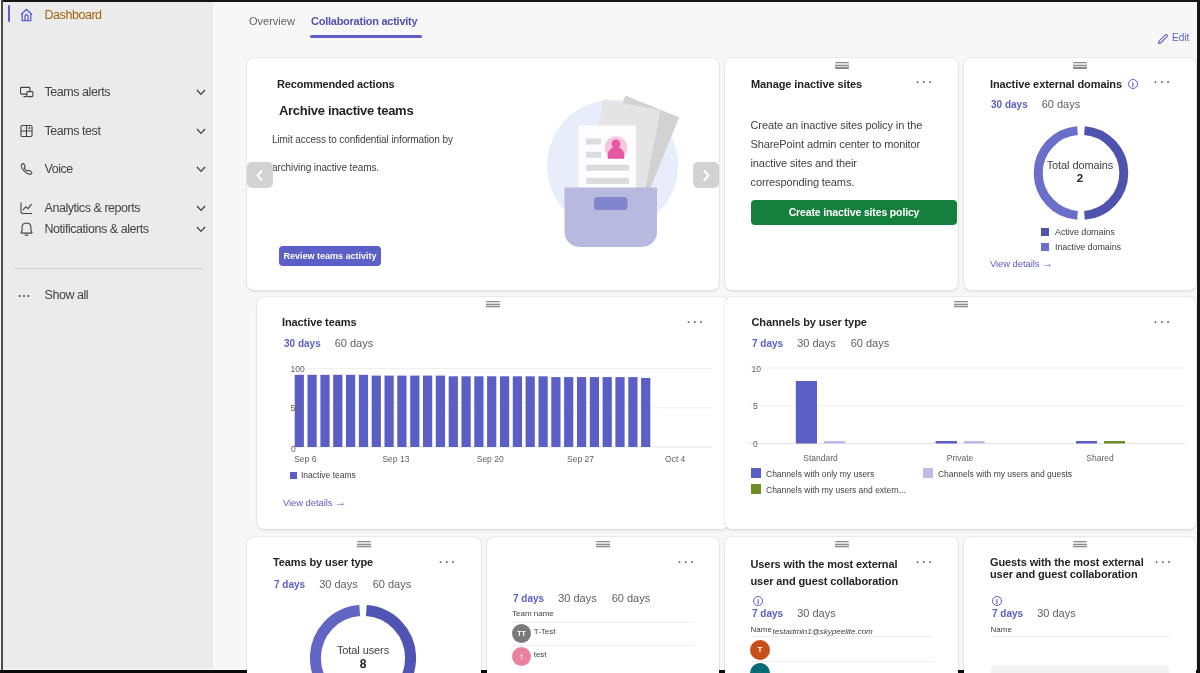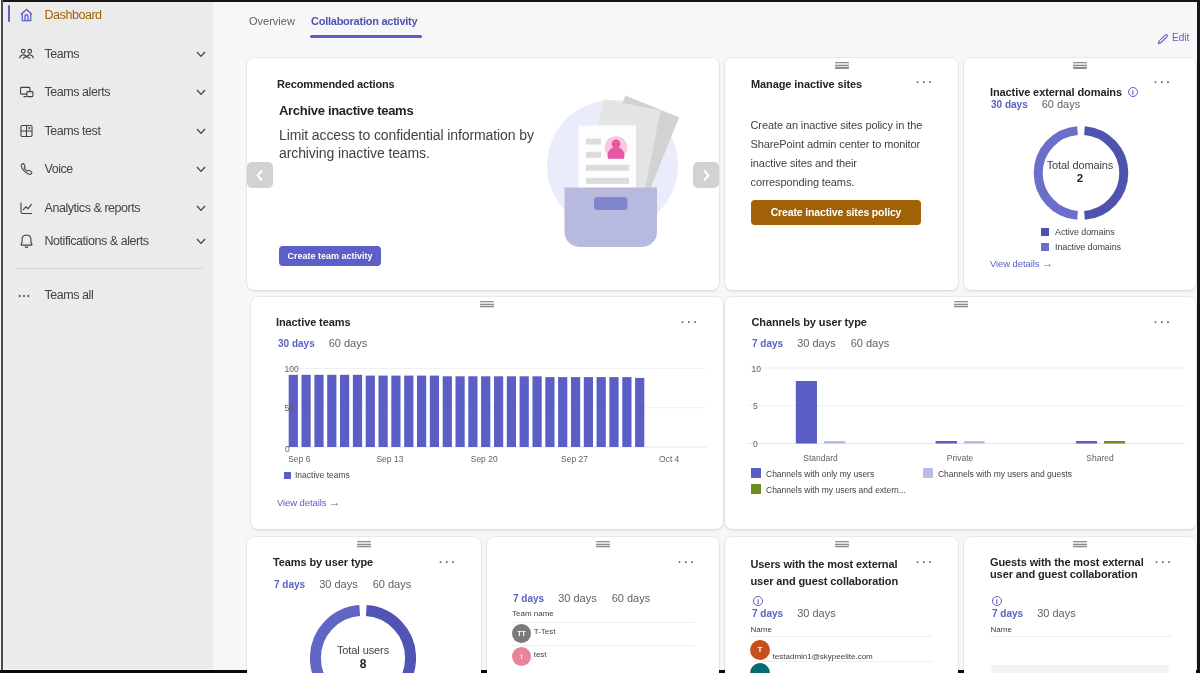--- a/index.html
+++ b/index.html
@@ -51,31 +51,20 @@
 <div class="abs" id="f-bottom"></div>
 
 <div id="nav" style="position:absolute;left:2.5px;top:2px;width:210px;height:667px;">
   <div class="abs" id="nav-indicator"></div>
   <div class="nav-item" style="top:-6px;">
     <svg class="nav-ico" viewBox="0 0 20 20" fill="none" stroke="#5b5fc7" stroke-width="1.5">
         <path d="M3.5 9.5 L10 3.5 L16.5 9.5 M5 8.5 V16.5 H15 V8.5 M8.2 16.5 V11.5 A1.8 1.8 0 0 1 11.8 11.5 V16.5"></path>
       </svg>
     <span class="nav-txt" style="color:#a16207;">Dashboard</span>
   </div>
-  <div class="nav-item" style="top:32.5px;">
-    <svg class="nav-ico" viewBox="0 0 20 20" fill="none" stroke="#424242" stroke-width="1.3">
-        <circle cx="6.2" cy="6.8" r="2.2"></circle>
-        <circle cx="13.8" cy="6.8" r="2.2"></circle>
-        <path d="M2 15 A 4.3 4.3 0 0 1 10 13.2 A 4.3 4.3 0 0 1 18 15 M10 13.2 A 4.3 4.3 0 0 0 6 15.7 M10 13.2 A 4.3 4.3 0 0 1 14 15.7"></path>
-      </svg>
-    <span class="nav-txt">Teams</span>
-    <svg class="nav-chev" viewBox="0 0 12 12" fill="none" stroke="#424242" stroke-width="1.3">
-        <path d="M2 4 L6 8.4 L10 4"></path>
-      </svg>
-  </div>
   <div class="nav-item" style="top:71px;">
     <svg class="nav-ico" viewBox="0 0 20 20" fill="none" stroke="#424242" stroke-width="1.3">
         <rect x="3" y="4.5" width="11" height="8" rx="1"></rect>
         <path d="M6.5 15.5 H10"></path>
         <rect x="10.5" y="9.5" width="7" height="6" rx="1" fill="#ebebeb"></rect>
       </svg>
     <span class="nav-txt">Teams alerts</span>
     <svg class="nav-chev" viewBox="0 0 12 12" fill="none" stroke="#424242" stroke-width="1.3">
         <path d="M2 4 L6 8.4 L10 4"></path>
       </svg>
@@ -103,52 +92,52 @@
   <div class="nav-item" style="top:186.5px;">
     <svg class="nav-ico" viewBox="0 0 20 20" fill="none" stroke="#424242" stroke-width="1.3">
         <path d="M3.5 3.5 V14.5 A 2 2 0 0 0 5.5 16.5 H16.5"></path>
         <path d="M5.8 12.5 L9.2 8.5 L11.8 10.8 L16 5.5"></path>
       </svg>
     <span class="nav-txt">Analytics &amp; reports</span>
     <svg class="nav-chev" viewBox="0 0 12 12" fill="none" stroke="#424242" stroke-width="1.3">
         <path d="M2 4 L6 8.4 L10 4"></path>
       </svg>
   </div>
-  <div class="nav-item" style="top:220px;">
+  <div class="nav-item" style="top:208px;">
     <svg class="nav-ico" viewBox="0 0 20 20" fill="none" stroke="#424242" stroke-width="1.3">
         <path d="M10 3 C6.8 3 4.8 5.3 4.8 8.2 V11.5 L3.6 14 A 0.6 0.6 0 0 0 4.2 14.8 H15.8 A 0.6 0.6 0 0 0 16.4 14 L15.2 11.5 V8.2 C15.2 5.3 13.2 3 10 3 Z M8.3 16.6 A 1.9 1.9 0 0 0 11.7 16.6"></path>
       </svg>
     <span class="nav-txt">Notifications &amp; alerts</span>
     <svg class="nav-chev" viewBox="0 0 12 12" fill="none" stroke="#424242" stroke-width="1.3">
         <path d="M2 4 L6 8.4 L10 4"></path>
       </svg>
   </div>
   <div class="abs" id="side-div"></div>
   <div class="nav-item" style="top:274px;">
     <span style="position:absolute;left:15px;top:50%;transform:translateY(-50%);color:#616161;font-size:13px;letter-spacing:1.5px;font-weight:bold;">⋯</span>
-    <span class="nav-txt">Teams all</span>
+    <span class="nav-txt">Show all</span>
   </div>
 </div>
 
 <div class="tab" style="left:249px; top:15px; color:#616161;">Overview</div>
 <div class="tab" style="left:311px; top:15px; color:#4f52b2; font-weight:bold; letter-spacing:-0.25px;">Collaboration activity</div>
 <div class="abs" id="tab-underline"></div>
 <div class="abs" id="edit-link">
     <svg style="position:absolute;left:0;top:1px;width:12px;height:12px;" viewBox="0 0 12 12" fill="none" stroke="#5b5fc7" stroke-width="1.1">
       <path d="M1.5 10.5 L2 8.2 L8.3 1.9 A 1.2 1.2 0 0 1 10 1.9 A 1.2 1.2 0 0 1 10 3.6 L3.7 9.9 L1.5 10.5 Z"></path>
     </svg>
     <span style="position:absolute;left:15px;top:0;">Edit</span>
   </div>
 
 <div class="card" id="card1" style="left:247px; top:58px; width:472px; height:232px;">
   <div class="abs" style="left:30px; top:19.5px; font-size:11px; font-weight:bold; color:#242424; letter-spacing:-0.15px;">Recommended actions</div>
   <div class="abs" style="left:32px; top:45px; font-size:13px; font-weight:bold; color:#242424; letter-spacing:-0.3px;">Archive inactive teams</div>
-  <div class="abs" style="left:32px; top:68px; font-size:14px; color:#424242; line-height:18px; letter-spacing:-0.1px;">Limit access to confidential information by<br>archiving inactive teams.</div>
+  <div class="abs" style="left:25px; top:68px; font-size:10px; color:#424242; line-height:28px; letter-spacing:-0.1px;">Limit access to confidential information by<br>archiving inactive teams.</div>
   <div class="abs" style="left:32px; top:188px; width:102px; height:20px; background:#5b5fc7; border-radius:4px; color:#fff;
-       font-size:9px; font-weight:bold; text-align:center; line-height:20px;">Create team activity</div>
+       font-size:9px; font-weight:bold; text-align:center; line-height:20px;">Review teams activity</div>
   <svg class="abs" style="left:295px; top:30px; width:177px; height:202px;" viewBox="0 0 177 202">
     <circle cx="70.5" cy="77.5" r="65.5" fill="#e9ecfb"></circle>
     <g transform="rotate(22 93 61)">
         <rect x="64" y="15" width="58" height="92" fill="#d2d2d2"></rect>
       </g>
     <g transform="rotate(11 82 58)">
         <rect x="53" y="16" width="58" height="92" fill="#e4e4e4"></rect>
       </g>
     <rect x="36.5" y="37.5" width="57.5" height="75" fill="#fdfdfd"></rect>
     <rect x="44" y="50.5" width="15" height="6" fill="#dcdcdc"></rect>
@@ -170,39 +159,39 @@
     <svg style="position:absolute;left:6px;top:5.5px;width:14px;height:15px;" viewBox="0 0 14 15" fill="none" stroke="#fff" stroke-width="2">
         <path d="M5 2.5 L9.5 7.5 L5 12.5"></path>
       </svg>
   </div>
 </div>
 <div class="card" id="card2" style="left:725px; top:58px; width:233px; height:232px;">
   <div class="handle"></div>
   <div class="ctitle" style="left:26px; top:20px;">Manage inactive sites</div>
   <div class="dots" style="left:191px; top:18px;">···</div>
   <div class="abs" style="left:25.5px; top:58px; font-size:11px; color:#424242; line-height:19px; letter-spacing:-0.1px;">Create an inactive sites policy in the<br>SharePoint admin center to monitor<br>inactive sites and their<br>corresponding teams.</div>
-  <div class="abs" style="left:26px; top:142px; width:170px; height:25px; background:#a16207; border-radius:4px; color:#fff;
+  <div class="abs" style="left:26px; top:142px; width:206px; height:25px; background:#15803d; border-radius:4px; color:#fff;
        font-size:10.5px; font-weight:bold; text-align:center; line-height:25px; letter-spacing:-0.15px;">Create inactive sites policy</div>
 </div>
 <div class="card" id="card3" style="left:964px; top:58px; width:232px; height:232px;">
   <div class="handle"></div>
-  <div class="ctitle" style="left:26px; top:28px;">Inactive external domains&nbsp;&nbsp;<span class="info-i">i</span></div>
+  <div class="ctitle" style="left:26px; top:20px;">Inactive external domains&nbsp;&nbsp;<span class="info-i">i</span></div>
   <div class="dots" style="left:190px; top:18px;">···</div>
   <div class="pills" style="left:27px; top:40px;"><span class="pill-on">30 days</span><span class="pill-off" style="margin-left:14px;">60 days</span></div>
   <svg class="abs" style="left:69px; top:67px; width:96px; height:96px;" viewBox="0 0 96 96">
     <path d="M 51.47 5.62 A 42.5 42.5 0 0 1 51.47 90.38" fill="none" stroke="#4e53ad" stroke-width="9"></path>
     <path d="M 44.53 5.62 A 42.5 42.5 0 0 0 44.53 90.38" fill="none" stroke="#6a70c9" stroke-width="9"></path>
   </svg>
   <div class="abs" style="left:0; top:100.5px; width:232px; text-align:center; font-size:11px; color:#424242; letter-spacing:-0.1px;">Total domains</div>
   <div class="abs" style="left:0; top:113.5px; width:232px; text-align:center; font-size:11.5px; color:#242424; font-weight:bold;">2</div>
   <div class="abs" style="left:77px; top:168.5px; font-size:9px; color:#424242; letter-spacing:-0.1px;"><span class="leg-sq" style="background:#4e53ad; width:8px; height:8px; margin-right:6px;"></span>Active domains</div>
   <div class="abs" style="left:77px; top:183.5px; font-size:9px; color:#424242; letter-spacing:-0.1px;"><span class="leg-sq" style="background:#6a70c9; width:8px; height:8px; margin-right:6px;"></span>Inactive domains</div>
   <div class="view-details" style="left:26px; top:199px;">View details&nbsp;<span style="font-size:11.5px;">→</span></div>
 </div>
-<div class="card" id="card4" style="left:251px; top:297px; width:472px; height:232px;">
+<div class="card" id="card4" style="left:257px; top:297px; width:472px; height:232px;">
   <div class="handle"></div>
   <div class="ctitle" style="left:25px; top:19px;">Inactive teams</div>
   <div class="dots" style="left:430px; top:19px;">···</div>
   <div class="pills" style="left:27px; top:40px;"><span class="pill-on">30 days</span><span class="pill-off" style="margin-left:14px;">60 days</span></div>
   <svg class="abs" style="left:0; top:0; width:472px; height:232px;" viewBox="0 0 472 232">
     <line x1="36" y1="71.5" x2="455" y2="71.5" stroke="#f0f0f0" stroke-width="1"></line>
     <line x1="36" y1="110.8" x2="455" y2="110.8" stroke="#f0f0f0" stroke-width="1"></line>
     <line x1="36" y1="150" x2="455" y2="150" stroke="#e6e6e6" stroke-width="1"></line>
     <g fill="#5a5ec5">
         <rect x="37.7" y="77.8" width="9.2" height="72.2"></rect>
@@ -306,21 +295,21 @@
 </div>
 <div class="card" id="card8" style="left:725px; top:537px; width:233px; height:232px;">
   <div class="handle"></div>
   <div class="ctitle" style="left:25.5px; top:19px; line-height:17px; white-space:nowrap;">Users with the most external<br>user and guest collaboration</div>
   <div class="abs" style="left:28px; top:53.5px;"><span class="info-i">i</span></div>
   <div class="dots" style="left:191px; top:19px;">···</div>
   <div class="pills" style="left:27px; top:70px;"><span class="pill-on">7 days</span><span class="pill-off" style="margin-left:14px;">30 days</span></div>
   <div class="small-gray" style="left:25.5px; top:88px;">Name</div>
   <div class="divline" style="left:25.5px; top:98.9px; width:182px;"></div>
   <div class="avatar" style="left:25px; top:102.5px; width:20px; height:20px; background:#c5501a; font-size:8px; font-weight:bold; line-height:20px;">T</div>
-  <div class="row-label" style="left:47.6px; top:115px;">testadmin1@skypeelite.com</div>
+  <div class="row-label" style="left:47.6px; top:90px;font-style:italic;">testadmin1@skypeelite.com</div>
   <div class="divline" style="left:25.5px; top:124.3px; width:182px;"></div>
   <div class="avatar" style="left:25px; top:125.6px; width:20px; height:20px; background:#056c75;"></div>
 </div>
 <div class="card" id="card9" style="left:964px; top:537px; width:232px; height:232px;">
   <div class="handle"></div>
   <div class="ctitle" style="left:26px; top:19px; line-height:12px; white-space:nowrap;">Guests with the most external<br>user and guest collaboration</div>
   <div class="abs" style="left:27.8px; top:53.5px;"><span class="info-i">i</span></div>
   <div class="dots" style="left:191px; top:19px;">···</div>
   <div class="pills" style="left:28px; top:70px;"><span class="pill-on">7 days</span><span class="pill-off" style="margin-left:14px;">30 days</span></div>
   <div class="small-gray" style="left:26.6px; top:88px;">Name</div>

